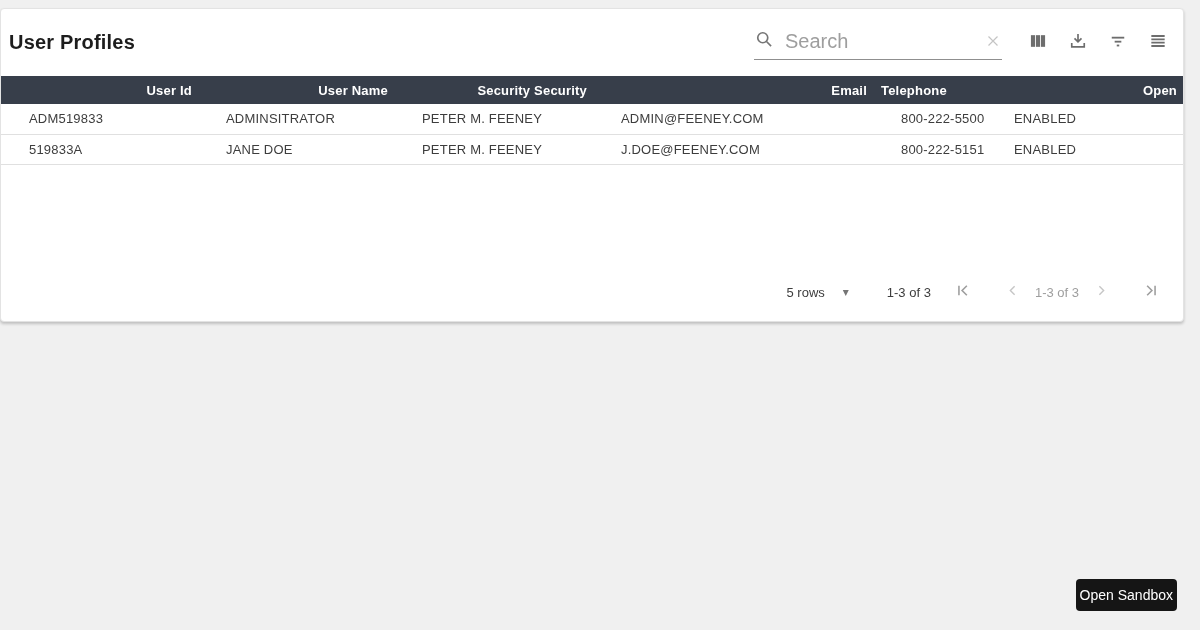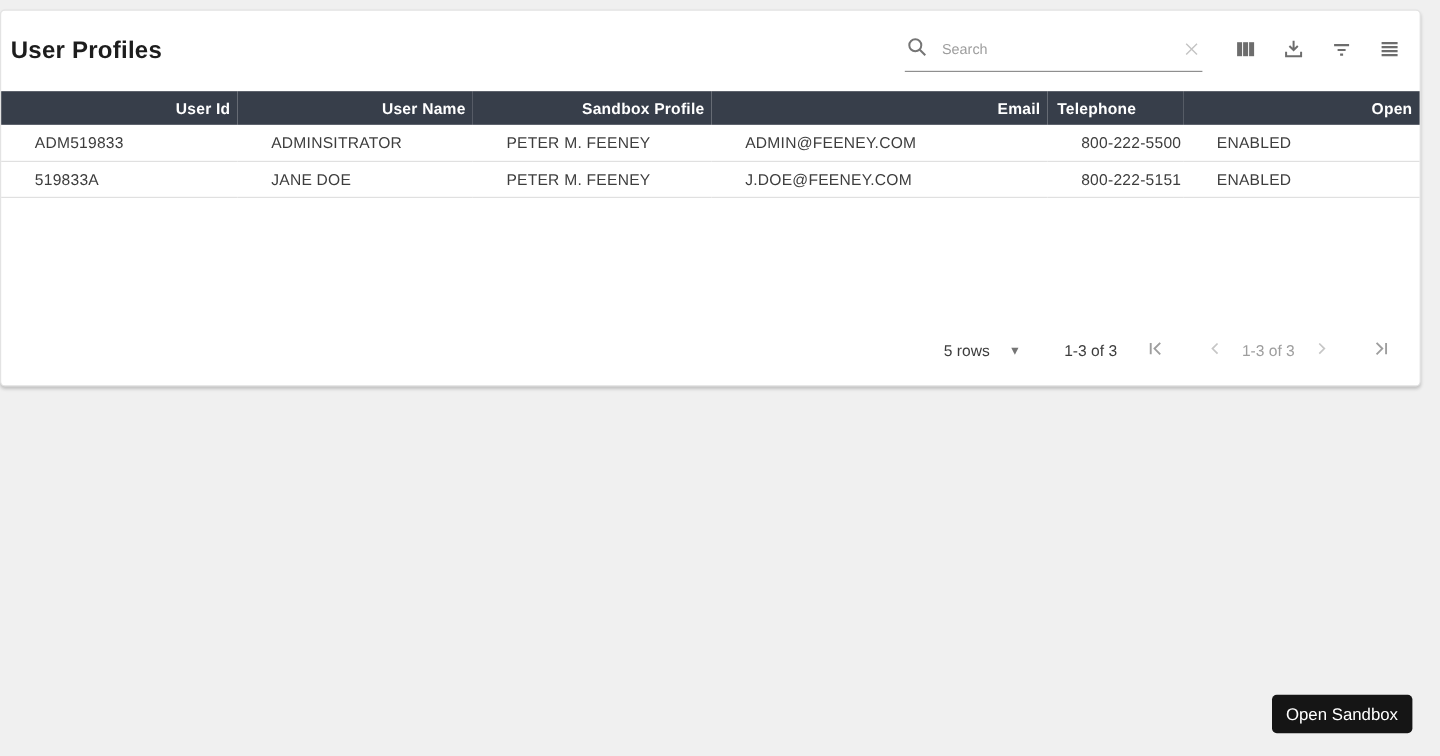--- a/index.html
+++ b/index.html
@@ -37,21 +37,21 @@
     display: flex; align-items: center;
     border-bottom: 1px solid #8f8f8f;
     margin-right: 24px;
     padding-bottom: 2px;
   }
   .search-box .mag { flex: 0 0 auto; color: #757575; margin-right: 9px; }
   .search-box input {
     flex: 1 1 auto; min-width: 0;
     border: none; outline: none;
     font-family: "Liberation Sans", sans-serif;
-    font-size: 12px; color: #424242;
+    font-size: 20px; color: #424242;
     background: transparent;
   }
   .search-box input::placeholder { color: #9e9e9e; opacity: 1; }
   .clear-btn {
     flex: 0 0 auto;
     background: none; border: none; padding: 0;
     color: #c4c4c4; cursor: pointer;
     display: flex; align-items: center;
   }
   .toolbar { display: flex; align-items: center; gap: 16px; }
@@ -113,21 +113,21 @@
   .nav-next { margin-left: 0; }
   .nav-last { margin-left: 26px; }
   
   .sandbox-btn {
     position: absolute; right: 23px; bottom: 19px;
     height: 32px;
     background: #151515; color: #ffffff;
     border: none; border-radius: 4px;
     font-family: "Liberation Sans", sans-serif;
     font-size: 14px;
-    padding: 0 12px;
+    padding: 0 4px;
     cursor: pointer;
   }
 </style>
 </head>
 <body>
 
 <div class="card">
 
   <div class="card-header">
     <h1 class="page-title">User Profiles</h1>
@@ -190,21 +190,21 @@
         <col style="width:196px">
         <col style="width:199px">
       <col style="width:280px">
         <col style="width:113px">
         <col>
     </colgroup>
     <thead>
       <tr>
         <th>User Id</th>
         <th>User Name</th>
-        <th>Sandbox Profile</th>
+        <th>Security Security</th>
         <th>Email</th>
         <th class="col-right">Telephone</th>
         <th>Open</th>
       </tr>
     </thead>
     <tbody>
       <tr>
         <td>ADM519833</td>
         <td>ADMINSITRATOR</td>
         <td>PETER M. FEENEY</td>

